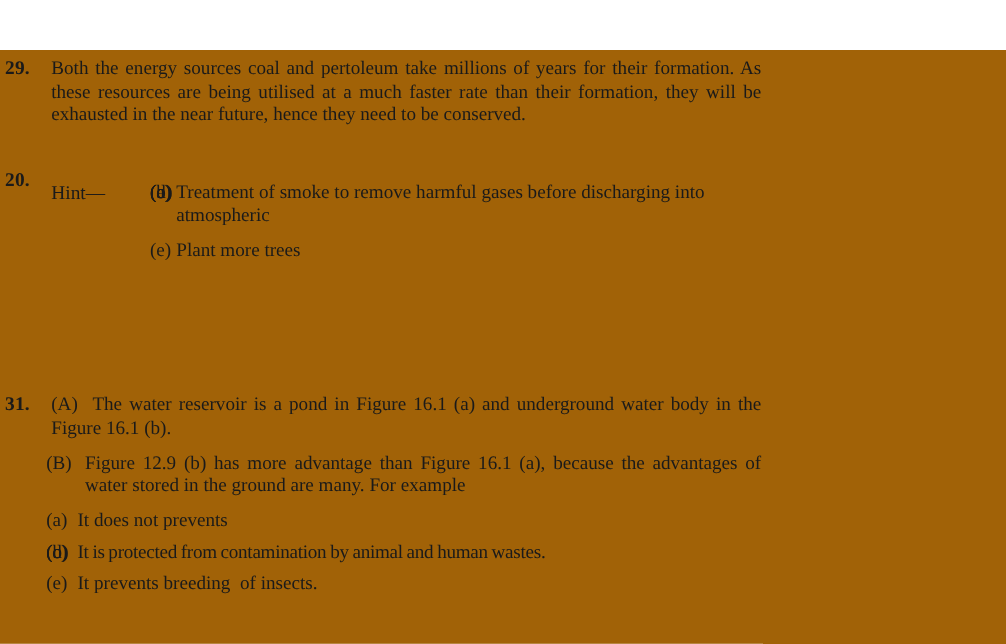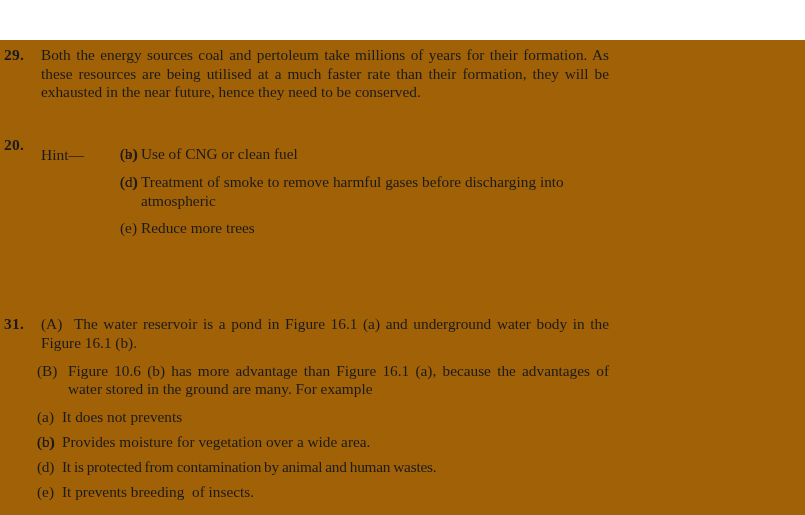--- a/index.html
+++ b/index.html
@@ -145,62 +145,60 @@
   <div class="item" id="item-30">
     <span class="item-num">20.</span>
     <div class="hint-row">
       <span class="hint-label">Hint—</span>
       <ul class="alpha-list list-hint">
         <li>
           <span class="marker">(a)</span>
         </li>
         <li>
           <span class="marker">(b)</span>
-          <span>Use of CNG or clean fuel</span>
         </li>
         <li>
           <span class="marker">(c)</span>
         </li>
         <li style="padding-right:243px;">
           <span class="marker">(d)</span>
           <span>Treatment of smoke to remove harmful gases before discharging into atmospheric</span>
         </li>
         <li>
           <span class="marker">(e)</span>
-          <span>Reduce more trees</span>
+          <span>Plant more trees</span>
         </li>
       </ul>
     </div>
   </div>
 
   <div class="item" id="item-31">
     <span class="item-num">31.</span>
 
     <ul class="sub-list">
       <li class="sub-a" style="padding-left:0;">
         <span class="marker" style="position:static;display:inline;">(A)</span>
         <span style="margin-left:6px;">The water reservoir is a pond in Figure 16.1 (a) and underground water body in the Figure 16.1 (b).</span>
       </li>
       <li style="margin-left:-4px;">
         <span class="marker">(B)</span>
-        <span>Figure 10.6 (b) has more advantage than Figure 16.1 (a), because the advantages of water stored in the ground are many. For example</span>
+        <span>Figure 12.9 (b) has more advantage than Figure 16.1 (a), because the advantages of water stored in the ground are many. For example</span>
       </li>
     </ul>
 
     <ul class="alpha-list list-reasons">
       <li>
         <span class="marker">(a)</span>
         <span>It does not prevents</span>
       </li>
       <li>
         <span class="marker">(b)</span>
       </li>
       <li>
         <span class="marker">(c)</span>
-        <span>Provides moisture for vegetation over a wide area.</span>
       </li>
       <li class="condensed">
         <span class="marker">(d)</span>
         <span>It is protected from contamination by animal and human wastes.</span>
       </li>
       <li>
         <span class="marker">(e)</span>
         <span style="white-space: pre-wrap;">It prevents breeding  of insects.</span>
       </li>
     </ul>

